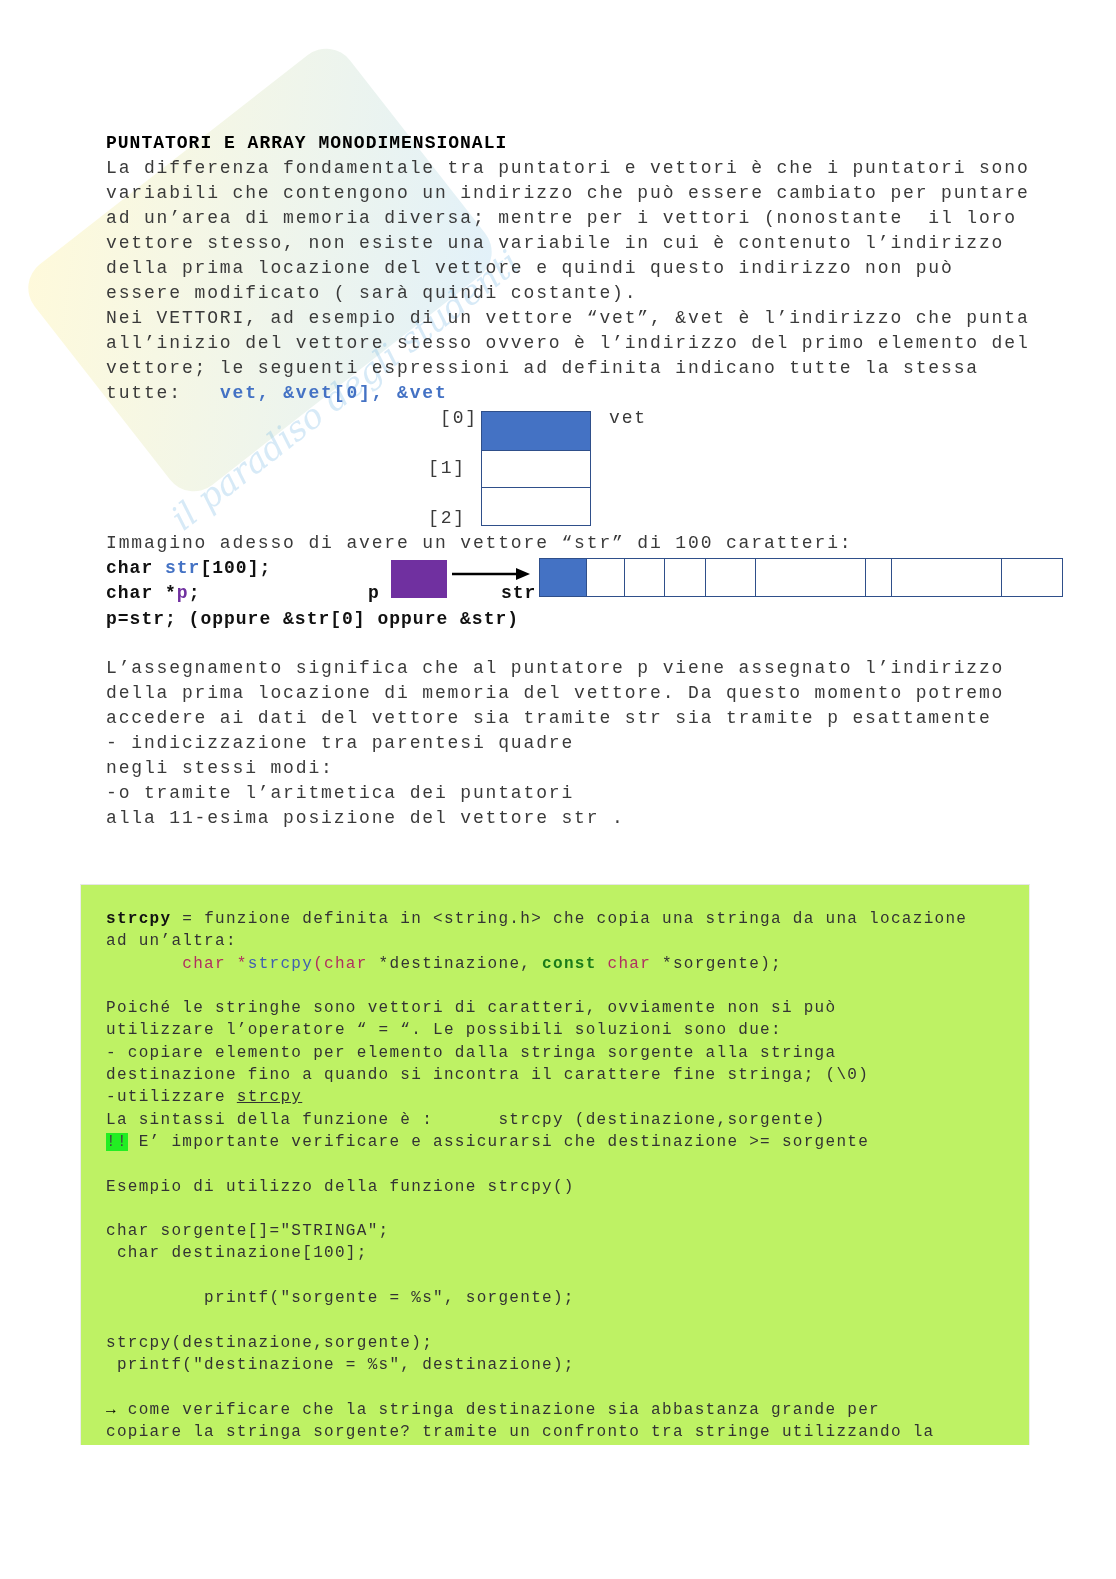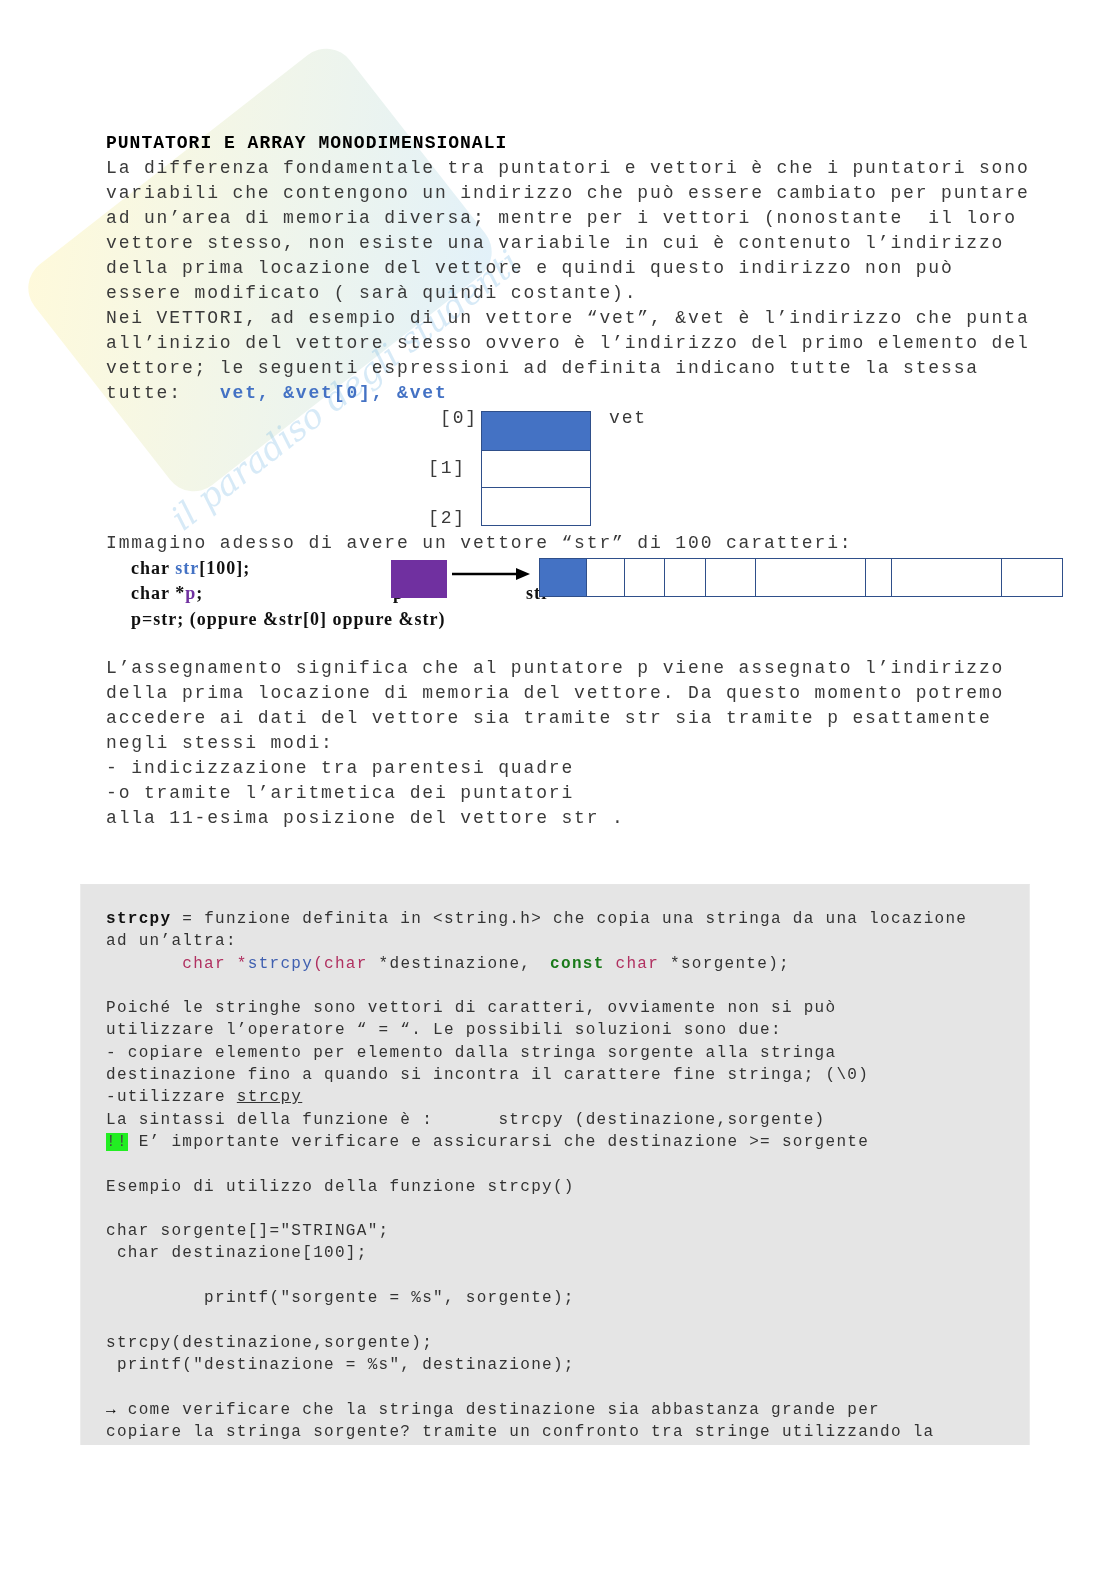--- a/index.html
+++ b/index.html
@@ -4,33 +4,33 @@
 <style>
   html, body { margin: 0; padding: 0; background: #ffffff; }
   body { width: 1116px; height: 1579px; position: relative; overflow: hidden; font-family: "Liberation Mono", "DejaVu Sans Mono", monospace; color: #3a3a3a; }
   .watermark { position: absolute; left: 20px; top: 40px; width: 470px; height: 480px; pointer-events: none; }
   .wm-shape { position: absolute; left: 40px; top: 90px; width: 400px; height: 280px; transform: rotate(-38deg); background: linear-gradient(135deg, rgba(255,240,150,0.35), rgba(120,190,230,0.22)); border-radius: 30px; }
   .wm-text { position: absolute; left: 110px; top: 330px; transform: rotate(-38deg); font-family: "DejaVu Serif", serif; font-style: italic; font-size: 34px; color: rgba(110,180,225,0.28); white-space: nowrap; }
   .page { position: absolute; left: 106px; top: 131px; width: 960px; }
   .line { font-size: 18px; line-height: 25px; height: 25px; white-space: pre; letter-spacing: 1.85px; }
   .title { font-family: "Liberation Mono", monospace; font-weight: bold; color: #000; letter-spacing: 1px; }
   .kw-blue { color: #4472c4; font-weight: bold; }
-  .bold-code { font-family: Liberation Serif, serif; font-weight: bold; color: #111; letter-spacing: 1px; margin-left: 25px; }
+  .bold-code { font-family: Liberation Mono, monospace; font-weight: bold; color: #111; letter-spacing: 1px; }
   .c-blue { color: #4472c4; }
   .c-purple { color: #7030a0; }
   .abs { position: absolute; }
   .vet-cell { position: absolute; left: 481px; width: 108px; border: 1.5px solid #2f4f8a; background: #fff; }
   .str-row { position: absolute; left: 539px; top: 558px; height: 37px; display: flex; border: 1.5px solid #2f4f8a; }
   .str-cell { height: 37px; border-right: 1.5px solid #2f4f8a; background: #fff; }
   .str-cell:last-child { border-right: none; }
-  .code-box { position: absolute; left: 80px; top: 884px; width: 948px; height: 560px; background: #e5e5e5; border-top: 1px solid #e6e6e6; border-left: 1px solid #ececec; border-right: 1px solid #ececec; }
+  .code-box { position: absolute; left: 80px; top: 884px; width: 948px; height: 560px; background: #bef264; border-top: 1px solid #e6e6e6; border-left: 1px solid #ececec; border-right: 1px solid #ececec; }
   .cb-inner { position: absolute; left: 25px; top: 23px; }
   .cline { font-size: 16px; line-height: 22.3px; height: 22.3px; white-space: pre; letter-spacing: 1.3px; color: #333; }
   .c-red { color: #b03060; }
-  .c-green { color: #1a7a1a; font-weight: bold; margin-left: 8px; }
+  .c-green { color: #1a7a1a; font-weight: bold; }
   .c-fn { color: #4060b0; }
   .hl { background: #22ee22; color: #444; }
   .ul { text-decoration: underline; }
 </style>
 </head>
 <body>
 
 <div class="watermark">
   <div class="wm-shape"></div>
   <div class="wm-text">il paradiso degli studenti</div>
@@ -79,22 +79,22 @@
   <div class="str-cell" style="width:109px;"></div>
   <div class="str-cell" style="width:25px;"></div>
   <div class="str-cell" style="width:109px;"></div>
   <div class="str-cell" style="width:60px;"></div>
 </div>
 
 <div class="abs" style="left:106px;top:656px;">
   <div class="line">L’assegnamento significa che al puntatore p viene assegnato l’indirizzo</div>
   <div class="line">della prima locazione di memoria del vettore. Da questo momento potremo</div>
   <div class="line">accedere ai dati del vettore sia tramite str sia tramite p esattamente</div>
+  <div class="line">- indicizzazione tra parentesi quadre</div>
   <div class="line">negli stessi modi:</div>
-  <div class="line">- indicizzazione tra parentesi quadre</div>
   <div class="line">-o tramite l’aritmetica dei puntatori</div>
   <div class="line">alla 11-esima posizione del vettore str .</div>
 </div>
 
 <div class="code-box">
   <div class="cb-inner">
     <div class="cline"><b style="color:#111">strcpy</b><span> = funzione definita in &lt;string.h&gt; che copia una stringa da una locazione</span></div>
     <div class="cline">ad un’altra:</div>
     <div class="cline"><span>       </span><span class="c-red">char</span><span class="c-red"> *</span><span class="c-fn">strcpy</span><span class="c-red">(</span><span class="c-red">char</span><span> *destinazione, </span><span class="c-green">const</span><span> </span><span class="c-red">char</span><span> *sorgente);</span></div>
     <div class="cline"></div>

